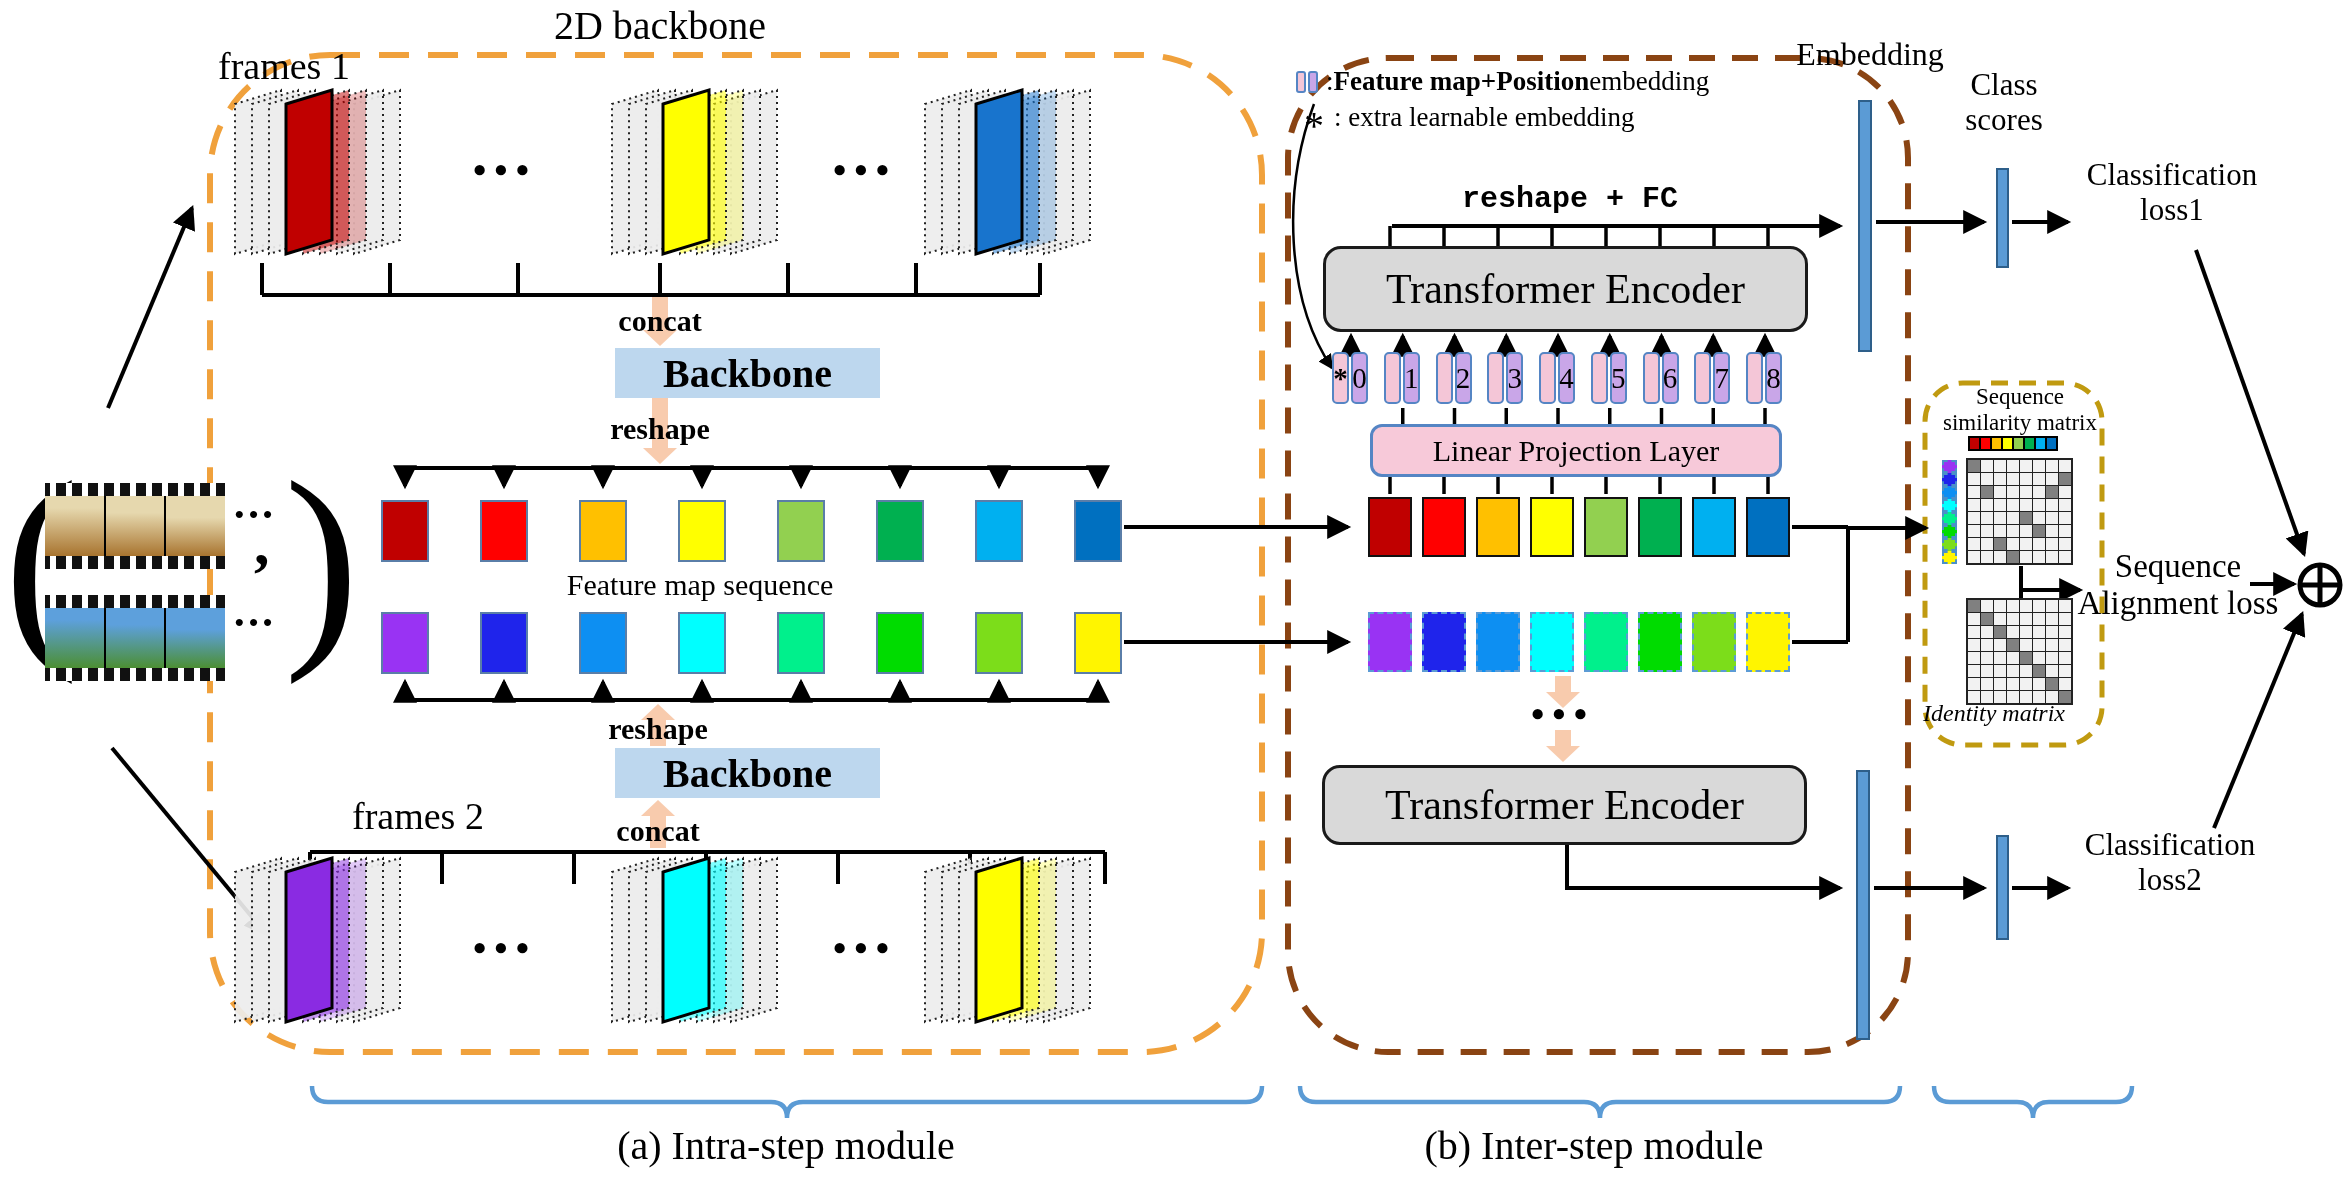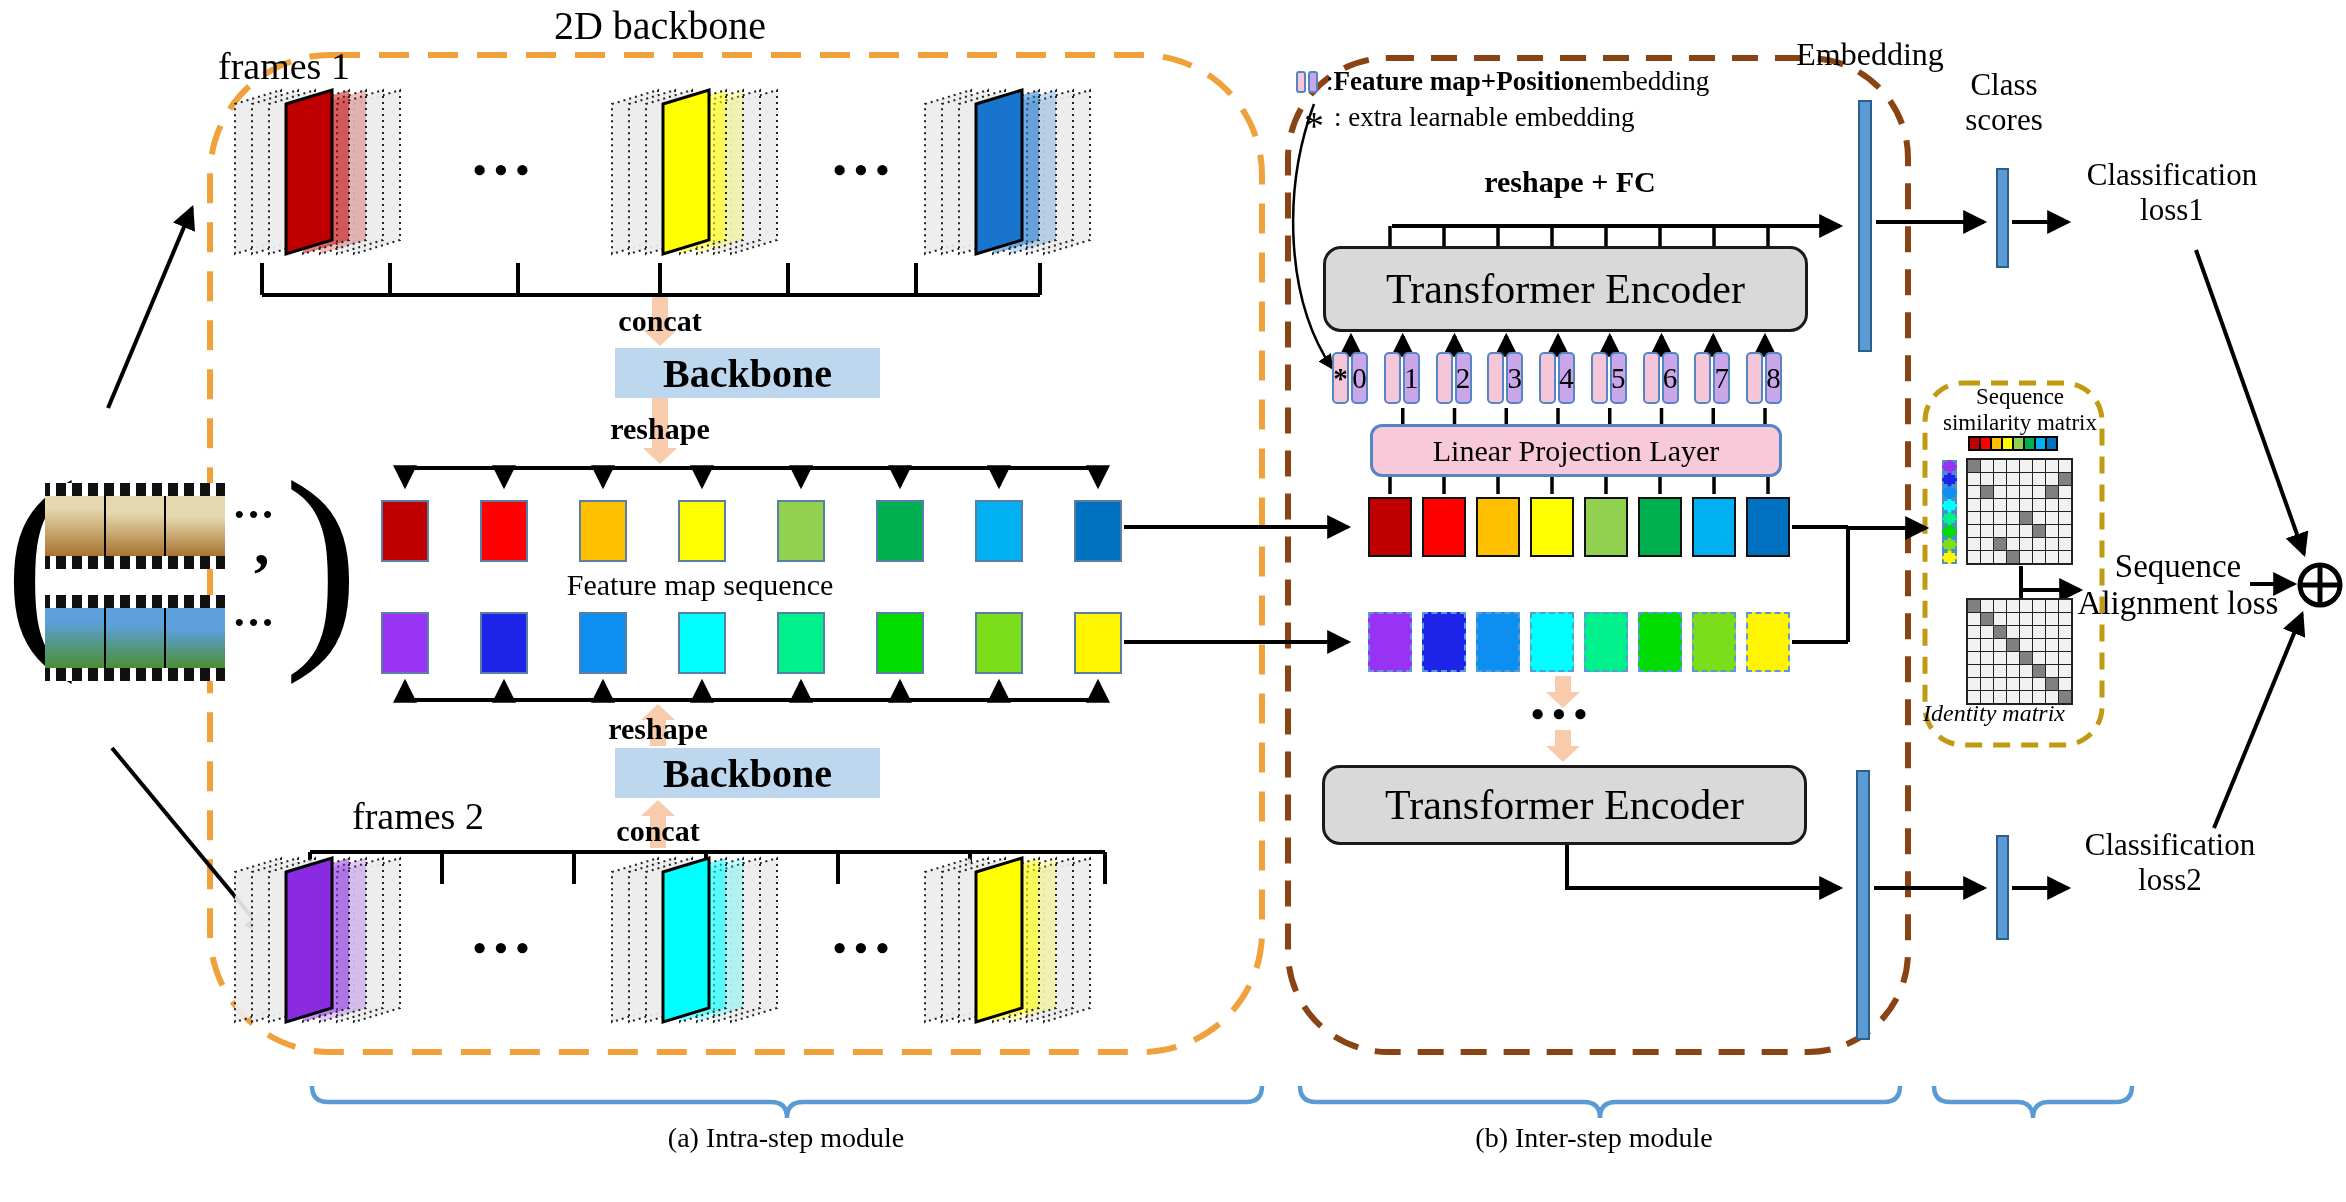--- a/index.html
+++ b/index.html
@@ -1,21 +1,21 @@
 <!DOCTYPE html>
 <html><head>
 <meta charset="utf-8">
 <style>
   html,body{margin:0;padding:0;background:#fff;}
   #cv{position:relative;width:2346px;height:1202px;background:#fff;overflow:hidden;
       font-family:"Liberation Serif","DejaVu Serif",serif;color:#000;}
   #wires{position:absolute;left:0;top:0;}
   .abs{position:absolute;}
   .ctr{transform:translateX(-50%);text-align:center;white-space:nowrap;}
-  .t44{font-size:28px;text-align:right;} .t42{font-size:40px;} .t38{font-size:38px;}
+  .t44{font-size:40px;text-align:right;} .t42{font-size:40px;} .t38{font-size:38px;}
   .t33{font-size:33px;line-height:1.12;} .t32{font-size:32px;} .t31{font-size:31px;line-height:1.12;}
   .t30{font-size:30px;} .t30b{font-size:30px;font-weight:bold;}
   .t27{font-size:27px;} .t24{font-size:24px;} .t23{font-size:23px;line-height:1.12;}
   .box-backbone{background:#BDD7EE;display:flex;align-items:center;justify-content:center;
       font-size:40px;font-weight:bold;}
   .box-encoder{background:#D9D9D9;border:3px solid #1a1a1a;border-radius:18px;display:flex;
       align-items:center;justify-content:center;font-size:42px;box-sizing:border-box;}
   .box-lpl{background:#F7C9D9;border:3px solid #5585C4;border-radius:12px;display:flex;
       align-items:center;justify-content:center;font-size:30px;box-sizing:border-box;}
   .bar{background:#5B9BD5;border:2px solid #2E5F8A;box-sizing:border-box;}
@@ -243,21 +243,21 @@
     <b>Feature map</b>
     <b>+</b>
     <b>Position</b>
     <span> embedding</span>
   </div>
   <div class="abs lgline t27" style="left:1304px;top:102px;">
     <span class="star-big">*</span>
     <span>: extra learnable embedding</span>
   </div>
 
-  <div class="abs ctr t30b" style="left:1570px;top:165px;">reshape + FC</div>
+  <div class="abs ctr t30b" style="left:1570px;top:182px;font-family:Liberation Mono, monospace;">reshape + FC</div>
 
   <div class="abs box-encoder" style="left:1323px;top:246px;width:485px;height:86px;">
     <span>Transformer Encoder</span>
   </div>
   <div class="abs box-lpl" style="left:1370px;top:424px;width:412px;height:53px;">
     <span>Linear Projection Layer</span>
   </div>
   <div class="abs box-encoder" style="left:1322px;top:765px;width:485px;height:80px;">
     <span>Transformer Encoder</span>
   </div>

